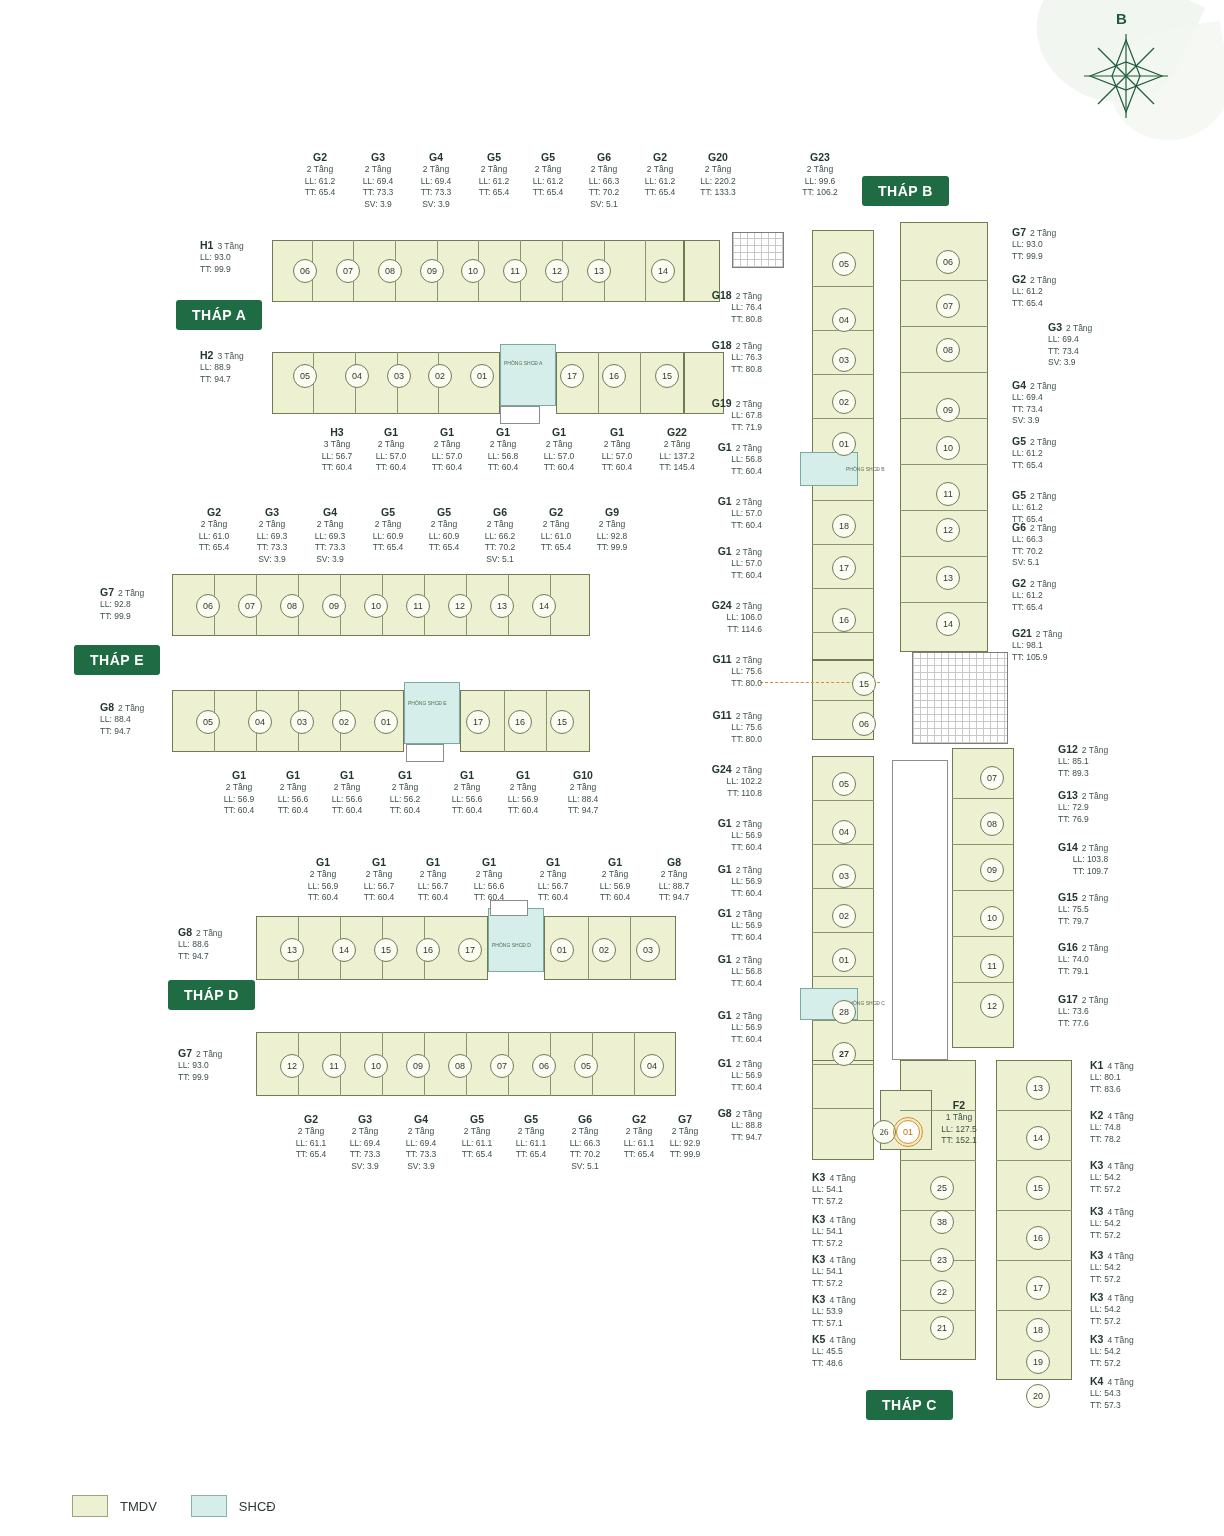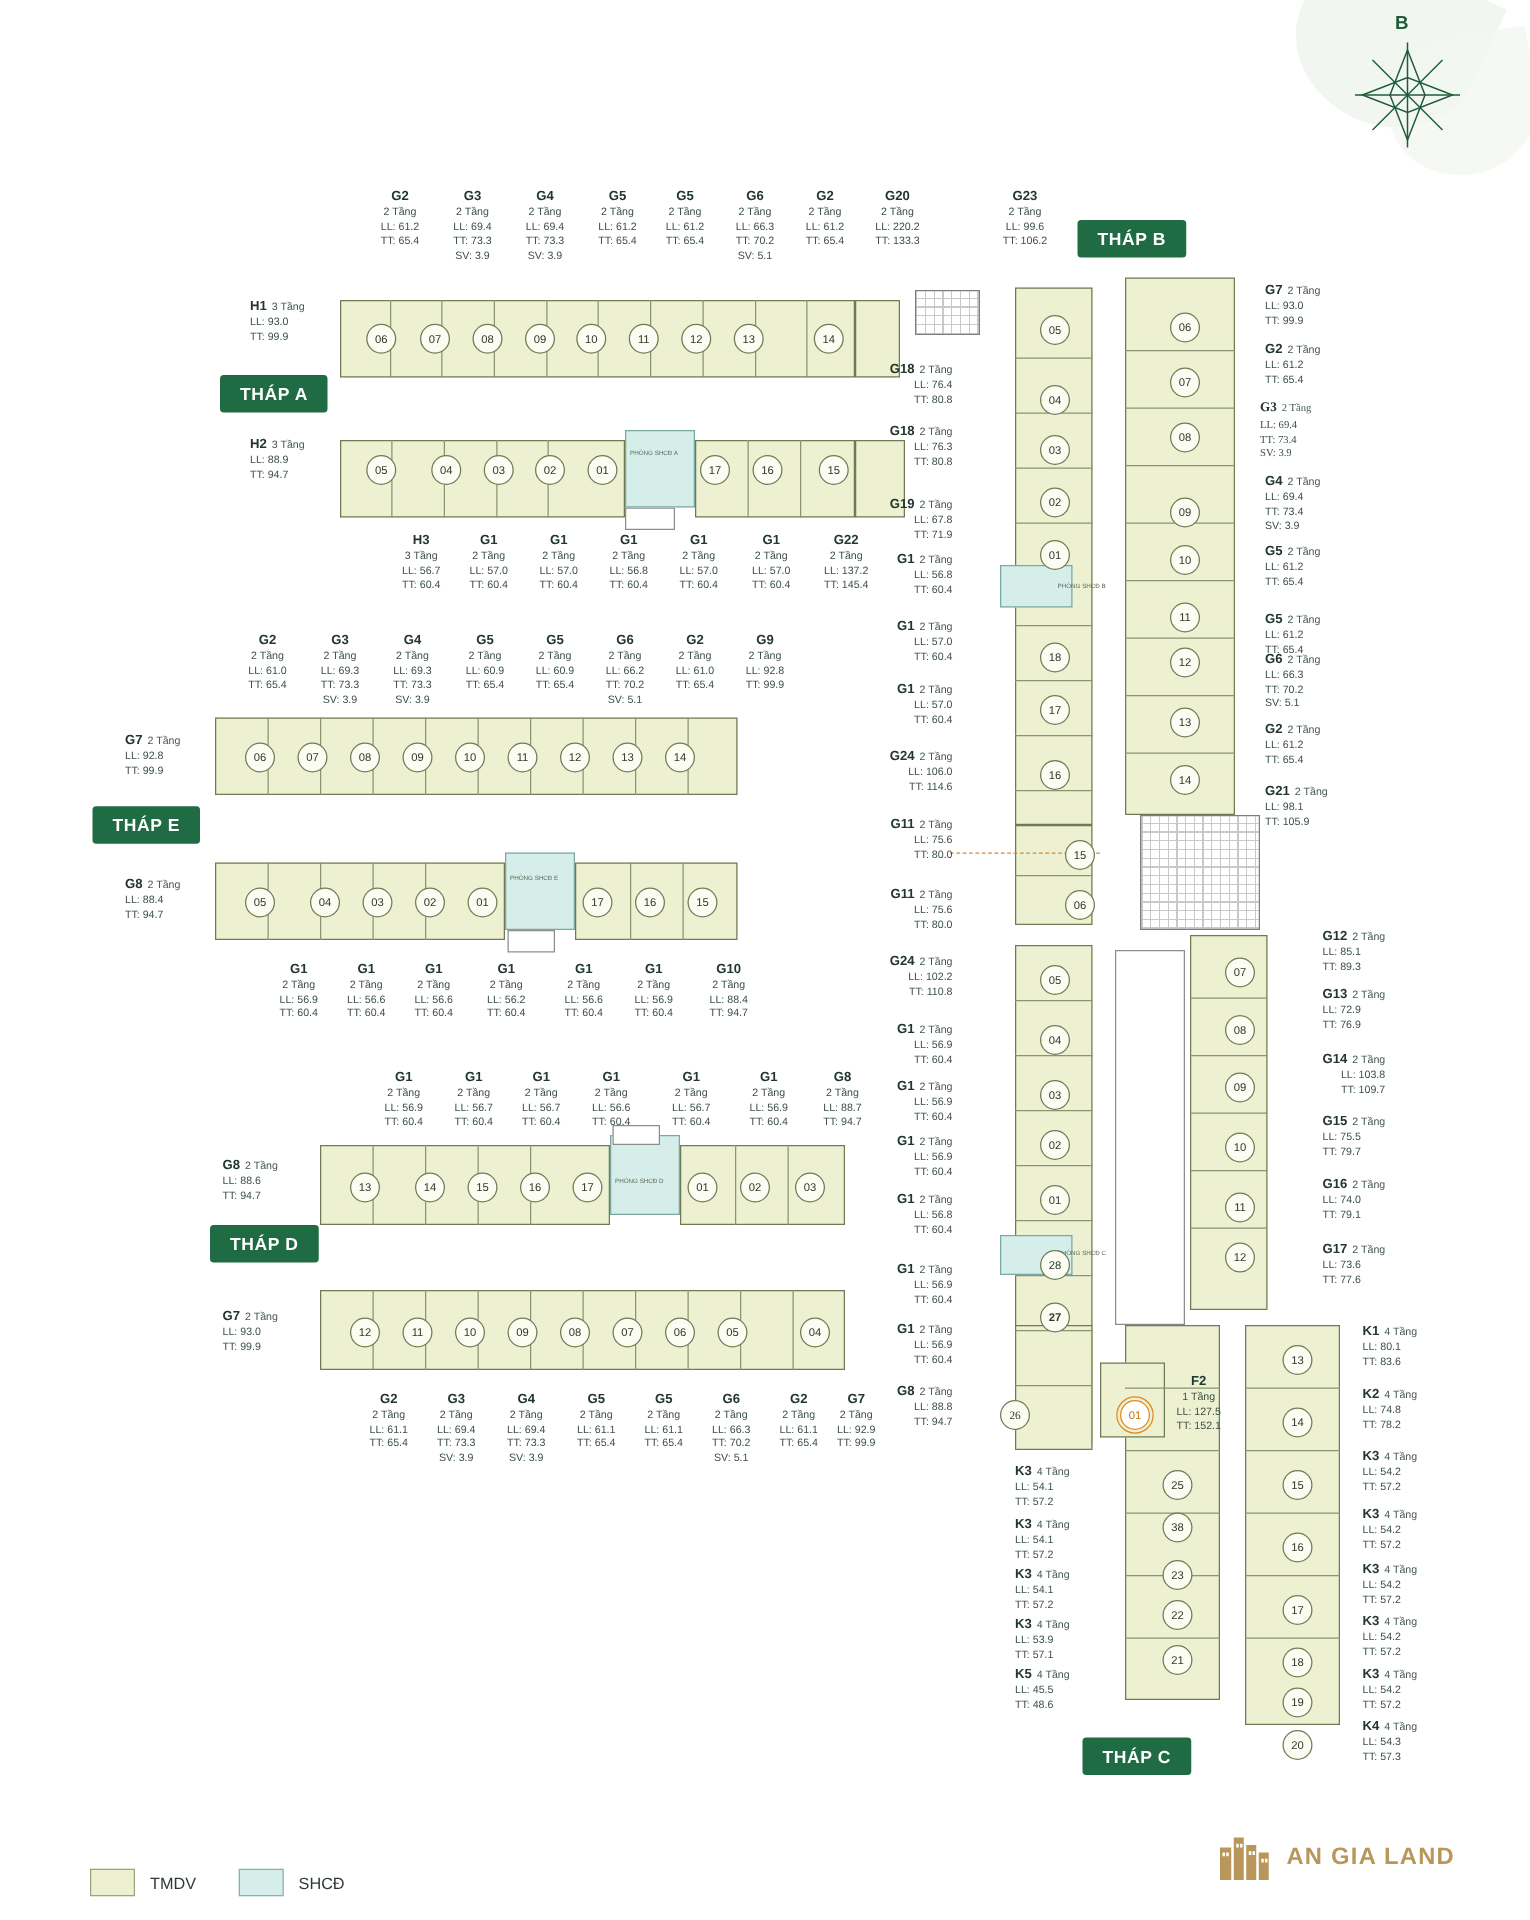--- a/index.html
+++ b/index.html
@@ -641,21 +641,21 @@
   <div class="num" style="left:936px;top:566px;">13</div>
   <div class="num" style="left:936px;top:612px;">14</div>
 
   <div class="num" style="left:832px;top:772px;">05</div>
   <div class="num" style="left:832px;top:820px;">04</div>
   <div class="num" style="left:832px;top:864px;">03</div>
   <div class="num" style="left:832px;top:904px;">02</div>
   <div class="num" style="left:832px;top:948px;">01</div>
   <div class="num" style="left:832px;top:1000px;">28</div>
   <div class="num" style="left:832px;top:1042px;font-weight:bold;">27</div>
-  <div class="num" style="left:800px;top:1120px;font-family:Liberation Serif, serif;">26</div>
+  <div class="num" style="left:872px;top:1120px;font-family:Liberation Serif, serif;">26</div>
   <div class="num" style="left:930px;top:1176px;">25</div>
   <div class="num" style="left:930px;top:1210px;">38</div>
   <div class="num" style="left:930px;top:1248px;">23</div>
   <div class="num" style="left:930px;top:1280px;">22</div>
   <div class="num" style="left:930px;top:1316px;">21</div>
 
   <div class="num" style="left:980px;top:766px;">07</div>
   <div class="num" style="left:980px;top:812px;">08</div>
   <div class="num" style="left:980px;top:858px;">09</div>
   <div class="num" style="left:980px;top:906px;">10</div>
@@ -795,21 +795,21 @@
   <div class="lbl" style="left:1012px;top:225px;">
     <span class="code">G7</span><span class="fl">2 Tầng</span>
     <span class="v">LL: 93.0</span>
     <span class="v">TT: 99.9</span>
   </div>
   <div class="lbl" style="left:1012px;top:272px;">
     <span class="code">G2</span><span class="fl">2 Tầng</span>
     <span class="v">LL: 61.2</span>
     <span class="v">TT: 65.4</span>
   </div>
-  <div class="lbl" style="left:1008px;top:320px;font-family:Liberation Serif, serif;">
+  <div class="lbl" style="left:1048px;top:320px;">
     <span class="code">G3</span><span class="fl">2 Tầng</span>
     <span class="v">LL: 69.4</span>
     <span class="v">TT: 73.4</span>
     <span class="v">SV: 3.9</span>
   </div>
   <div class="lbl" style="left:1012px;top:378px;">
     <span class="code">G4</span><span class="fl">2 Tầng</span>
     <span class="v">LL: 69.4</span>
     <span class="v">TT: 73.4</span>
     <span class="v">SV: 3.9</span>
@@ -917,35 +917,14 @@
     <div class="item">
       <span class="sw"></span>
       <span>TMDV</span>
     </div>
     <div class="item">
       <span class="sw sh"></span>
       <span>SHCĐ</span>
     </div>
   </div>
 
-  <div class="logo">
-    <svg class="mark" viewBox="0 0 46 44">
-      <g fill="#b9975b">
-        <rect x="3" y="14" width="9" height="26"></rect>
-        <rect x="14" y="6" width="8" height="34"></rect>
-        <rect x="24" y="12" width="8" height="28"></rect>
-        <rect x="34" y="18" width="8" height="22"></rect>
-      </g>
-      <g fill="#ffffff">
-        <rect x="5" y="18" width="2" height="3"></rect>
-          <rect x="8" y="18" width="2" height="3"></rect>
-        <rect x="16" y="11" width="2" height="3"></rect>
-          <rect x="19" y="11" width="2" height="3"></rect>
-        <rect x="26" y="17" width="2" height="3"></rect>
-          <rect x="29" y="17" width="2" height="3"></rect>
-        <rect x="36" y="23" width="2" height="3"></rect>
-          <rect x="39" y="23" width="2" height="3"></rect>
-      </g>
-    </svg>
-    <div class="txt">AN GIA LAND</div>
-  </div>
 
 </div>
 
 </body></html>

